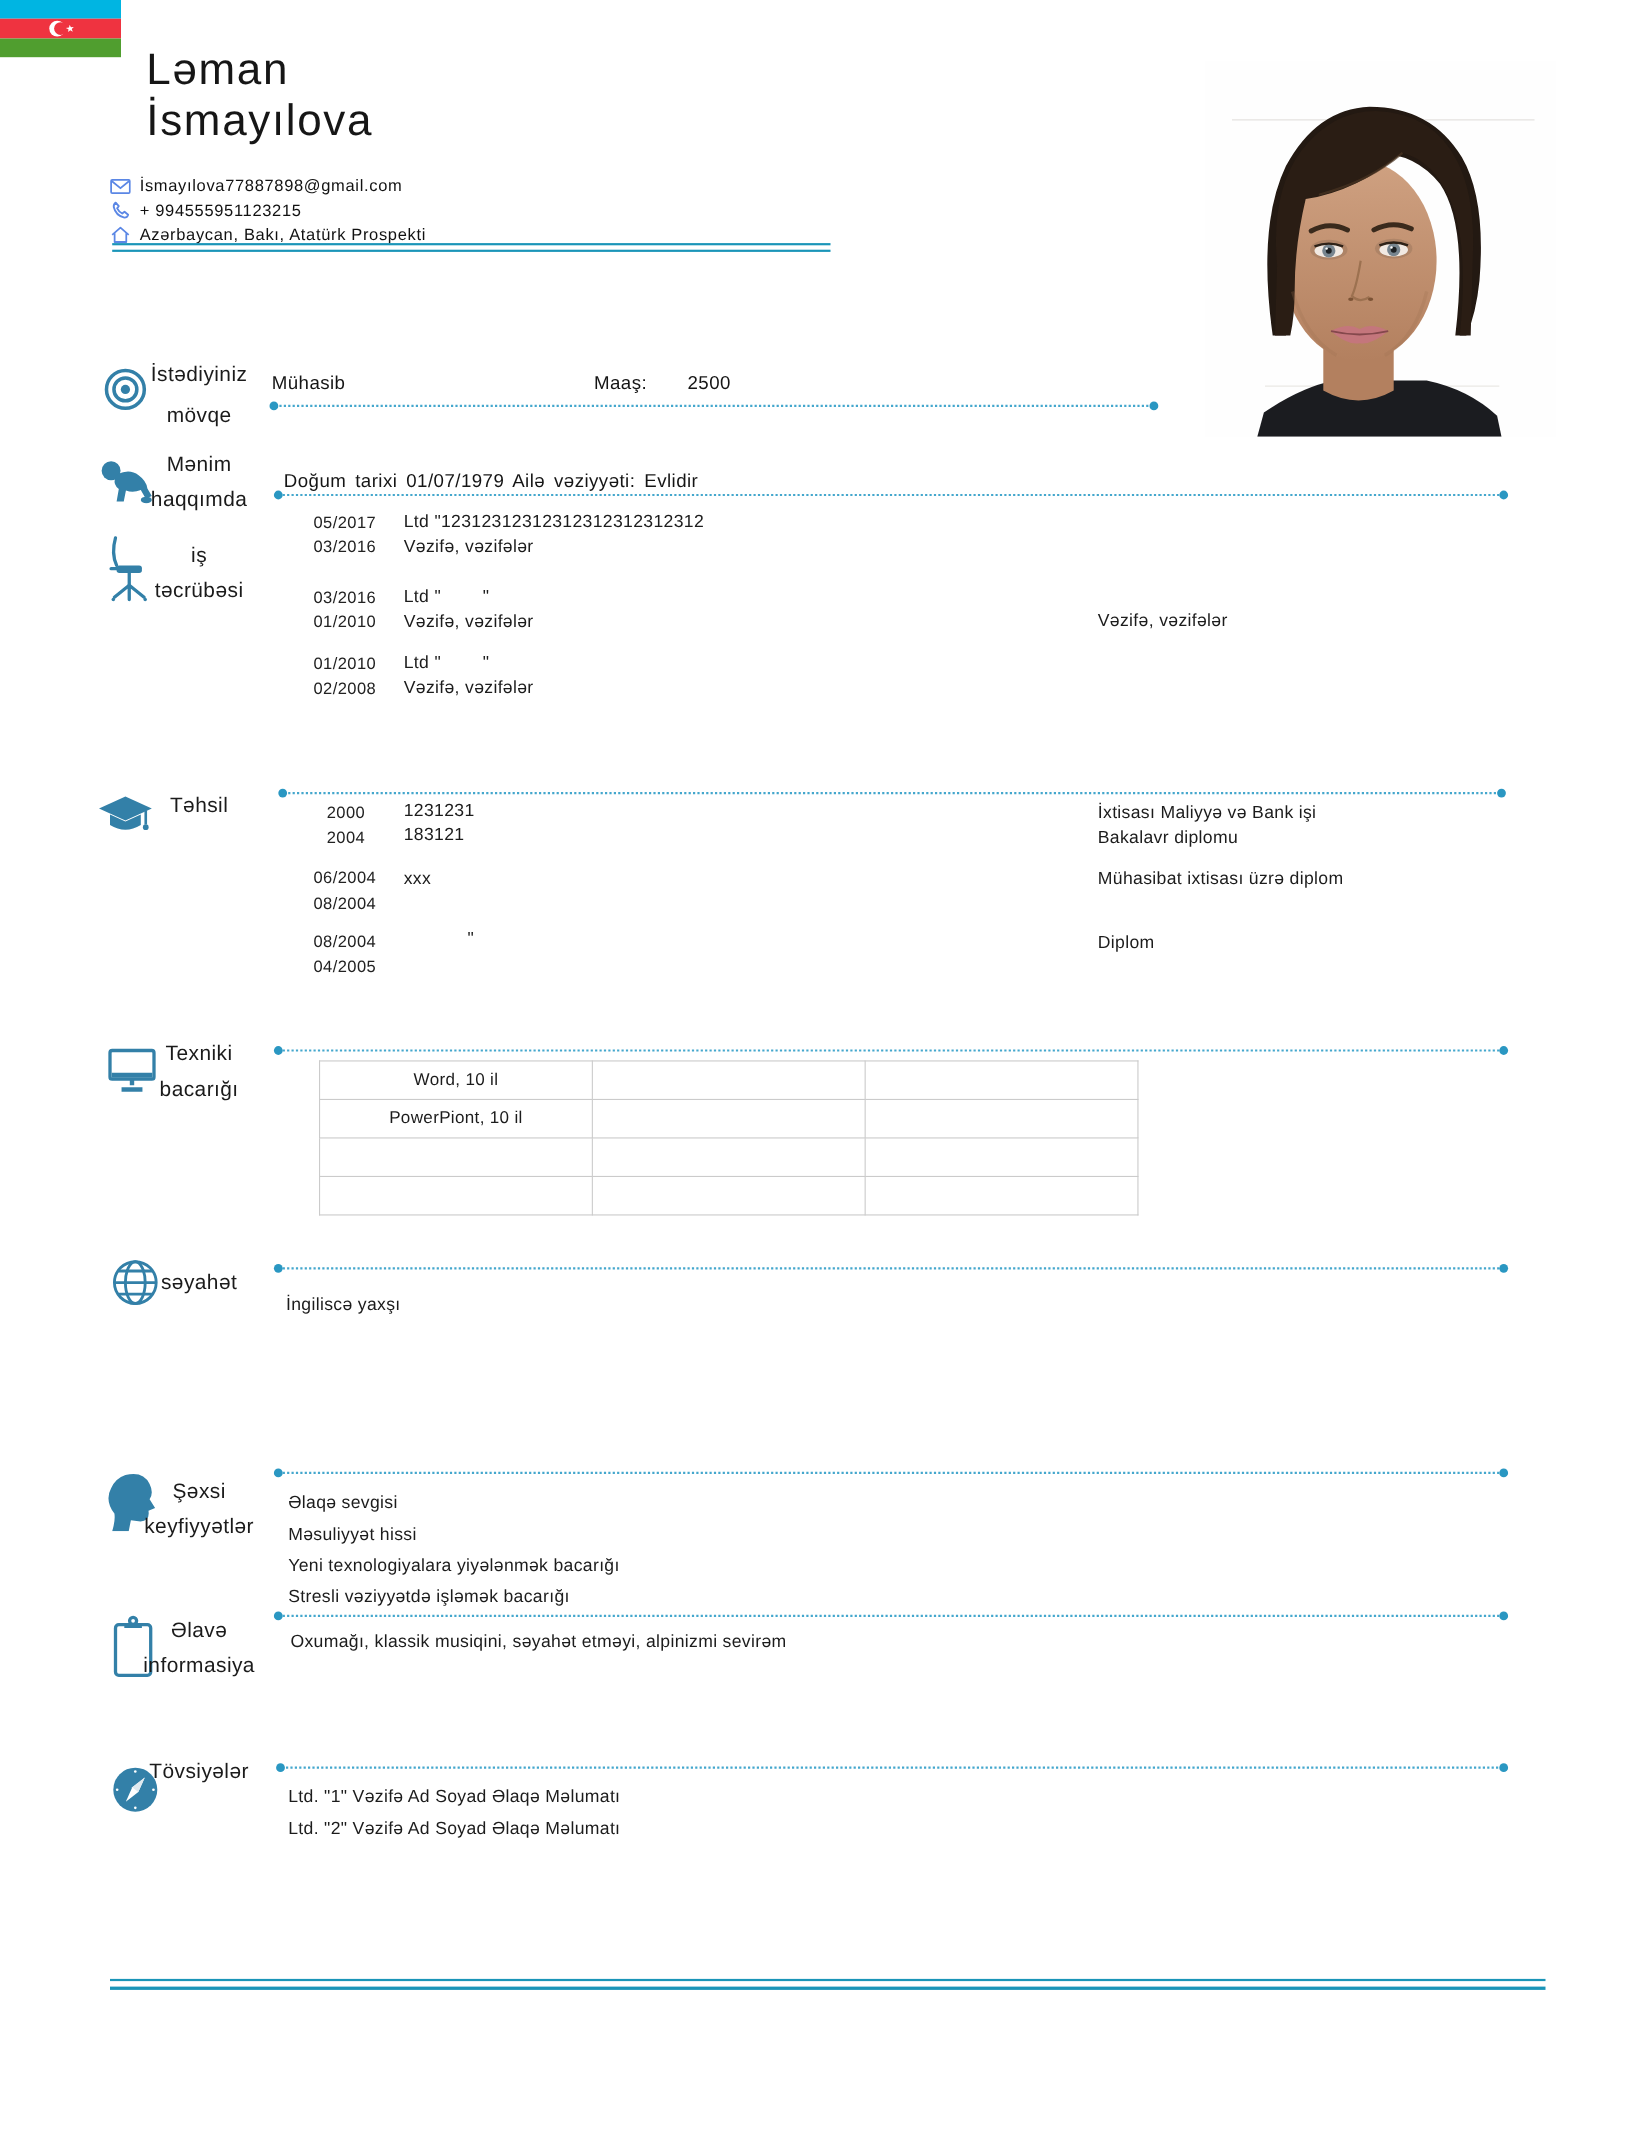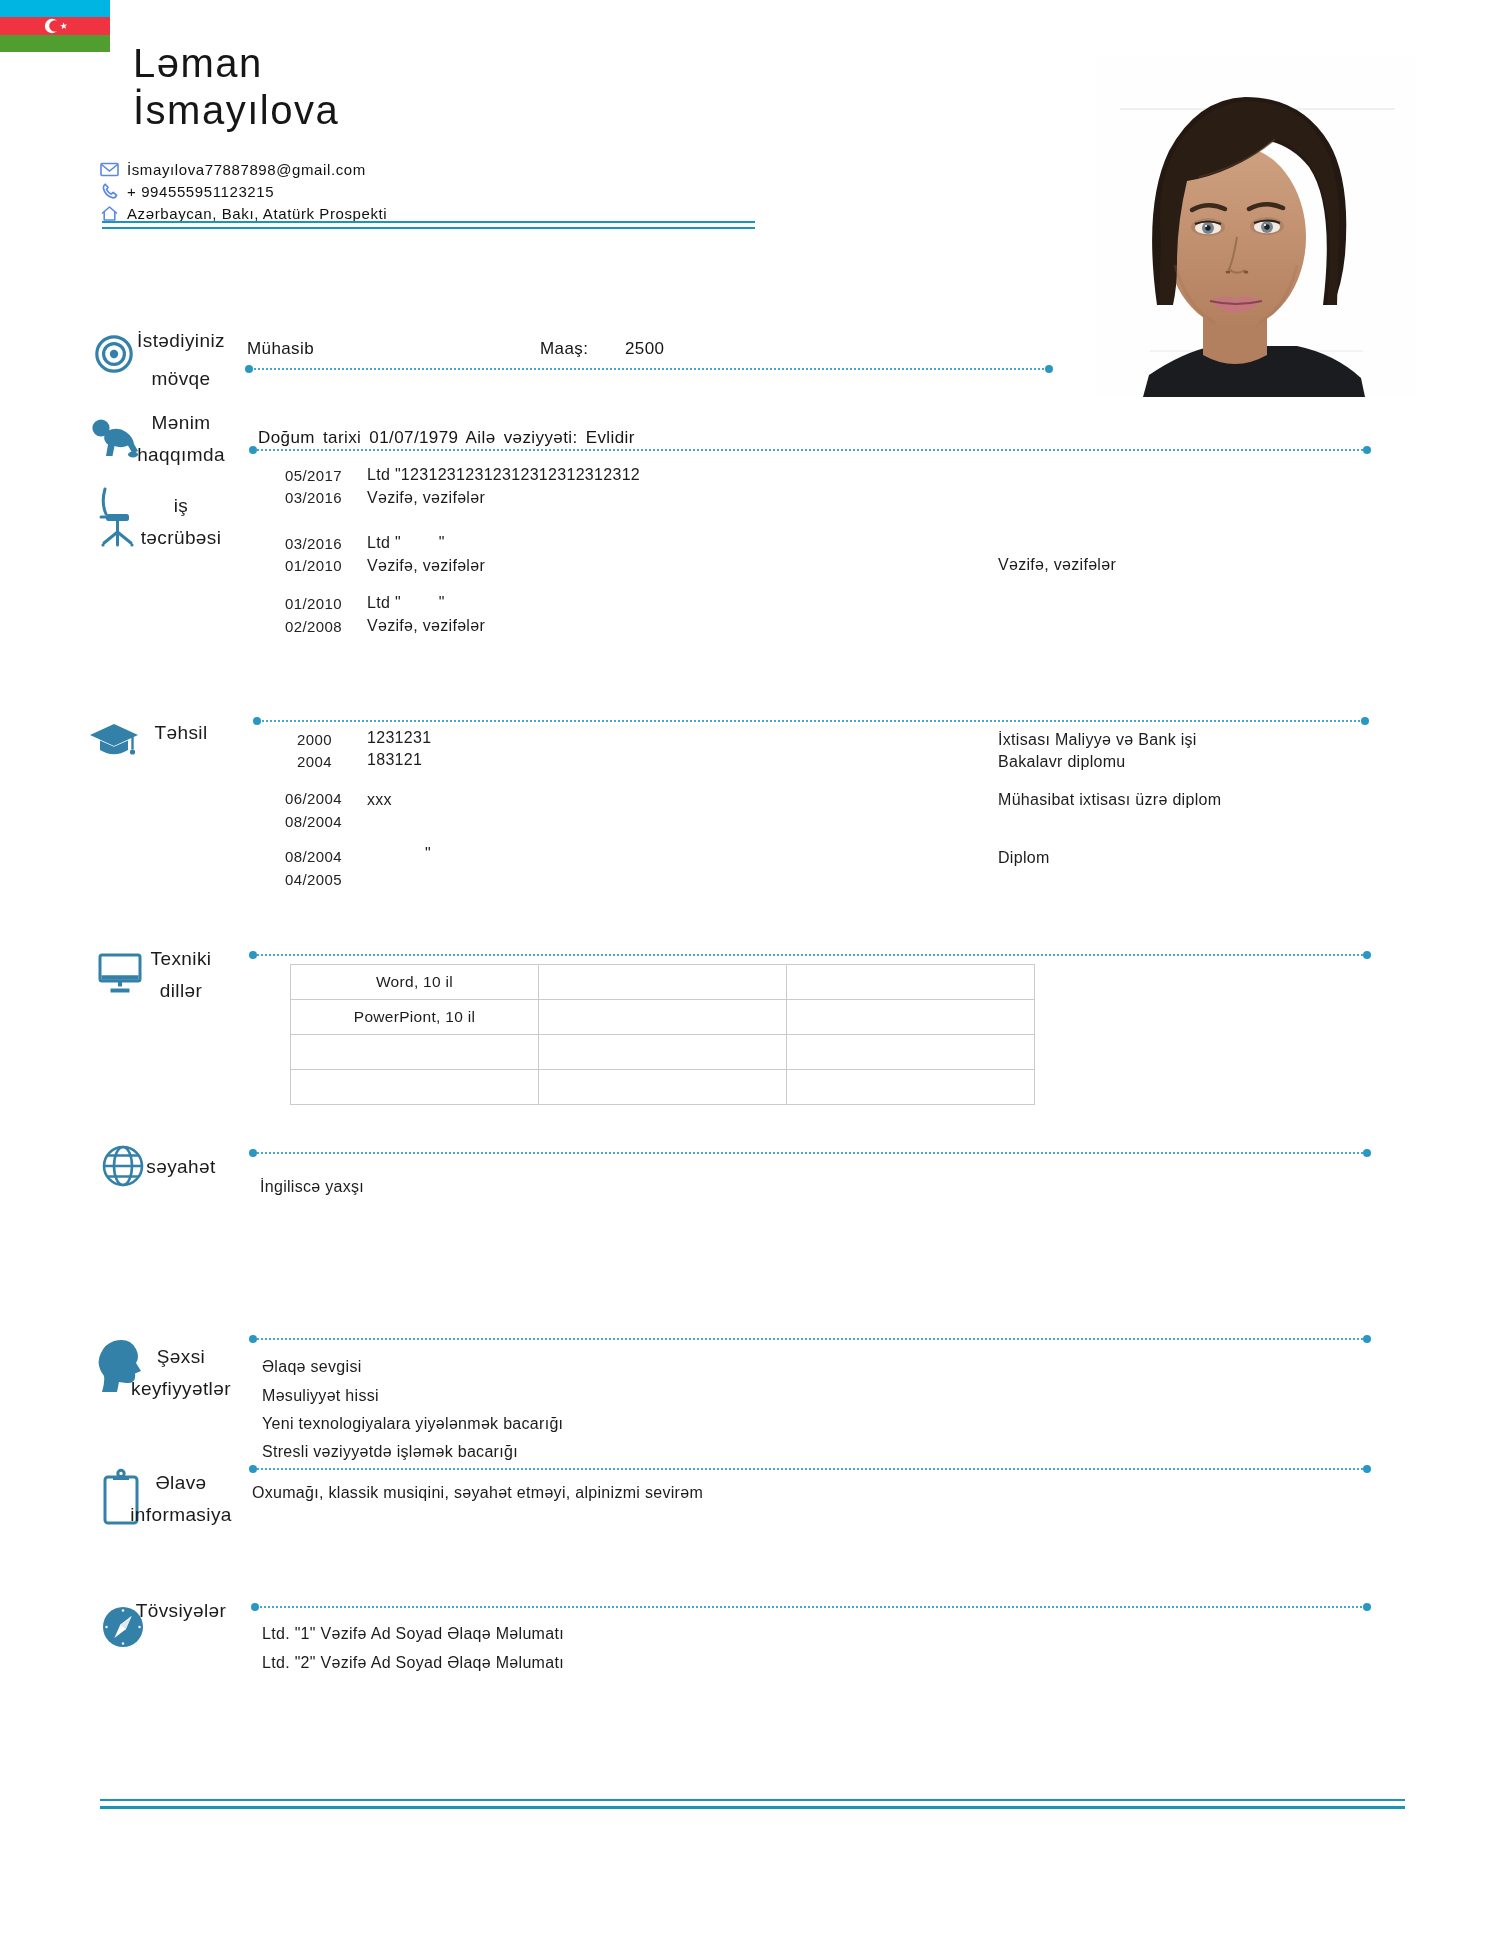--- a/index.html
+++ b/index.html
@@ -232,21 +232,21 @@
 
   <div class="sec-icon" style="left:98px;top:952px;width:44px;height:42px">
     <svg width="44" height="42" viewBox="0 0 44 42" fill="none" stroke="#3380a8">
       <rect x="2" y="3" width="40" height="26" rx="2" stroke-width="3"></rect>
       <path d="M3.5 25.5 h37" stroke-width="4.5"></path>
       <path d="M22 29 v5.5" stroke-width="4"></path>
       <path d="M12.5 38.5 h19" stroke-width="4"></path>
     </svg>
   </div>
   <div class="sec-label" style="top:948px">Texniki</div>
-  <div class="sec-label" style="top:980px">dillər</div>
+  <div class="sec-label" style="top:980px">bacarığı</div>
   <div class="dotline" style="left:250px;top:954px;width:1120px"></div>
 
   <table class="skills">
     <tbody>
     <tr>
       <td>Word, 10 il</td>
       <td></td>
       <td></td>
     </tr>
     <tr>
@@ -294,21 +294,21 @@
   <div class="sec-icon" style="left:102px;top:1468px;width:38px;height:58px">
     <svg width="38" height="58" viewBox="0 0 38 58" fill="none" stroke="#3380a8" stroke-width="3">
       <rect x="3" y="9" width="32" height="46" rx="3"></rect>
       <circle cx="19" cy="5.5" r="3.2"></circle>
       <path d="M11 10.5 h16"></path>
     </svg>
   </div>
   <div class="sec-label" style="top:1472px">Əlavə</div>
   <div class="sec-label" style="top:1504px">informasiya</div>
   <div class="dotline" style="left:250px;top:1468px;width:1120px"></div>
-  <div class="body-txt" style="left:252px;top:1484px">Oxumağı, klassik musiqini, səyahət etməyi, alpinizmi sevirəm</div>
+  <div class="body-txt" style="left:264px;top:1484px">Oxumağı, klassik musiqini, səyahət etməyi, alpinizmi sevirəm</div>
 
   <div class="sec-icon" style="left:102px;top:1606px;width:42px;height:42px">
     <svg width="42" height="42" viewBox="0 0 42 42">
       <circle cx="21" cy="21" r="20" fill="#3380a8"></circle>
       <g transform="rotate(38 21 21)">
         <polygon points="21,7 24.5,21 21,35 17.5,21" fill="#ffffff"></polygon>
         <polygon points="21,7 24.5,21 21,21 17.5,21" fill="#dfe9ef"></polygon>
       </g>
       <circle cx="21" cy="4.5" r="1.2" fill="#fff"></circle>
       <circle cx="21" cy="37.5" r="1.2" fill="#fff"></circle>

